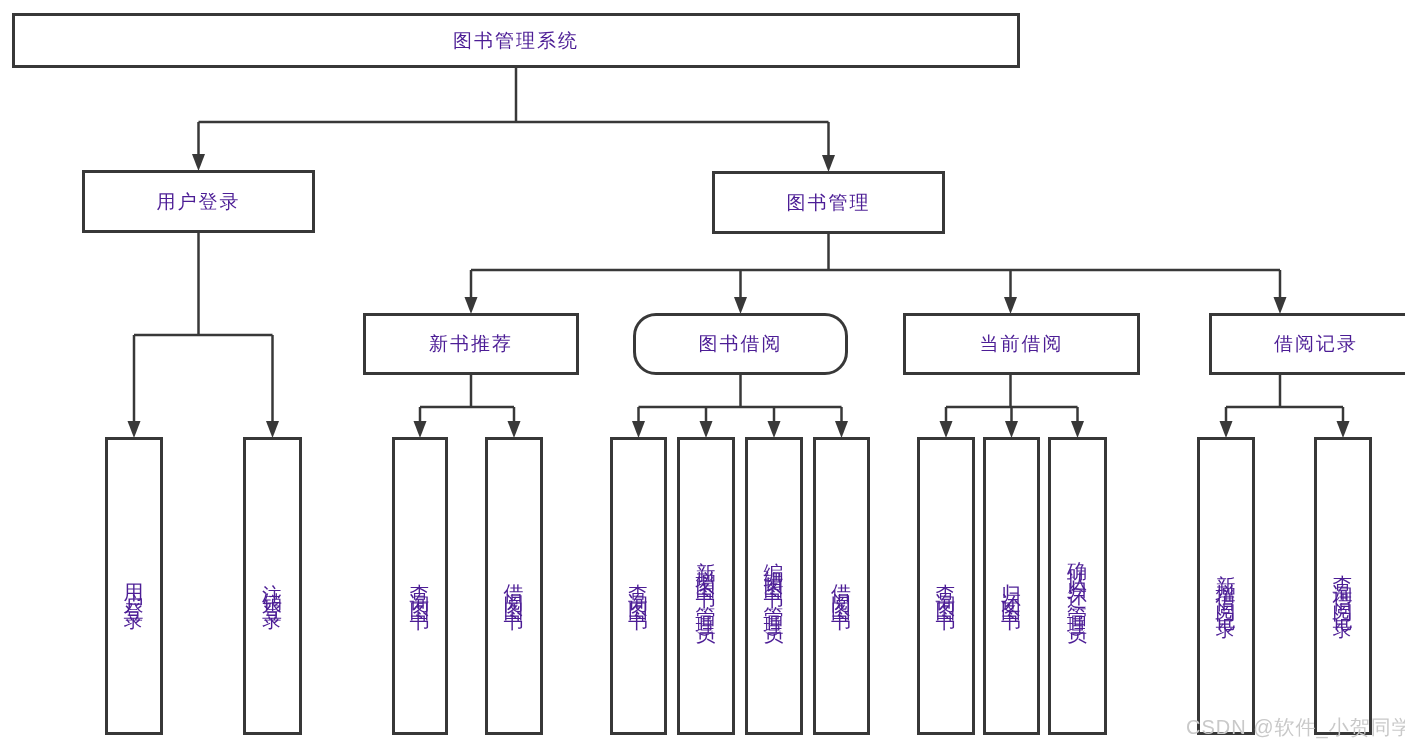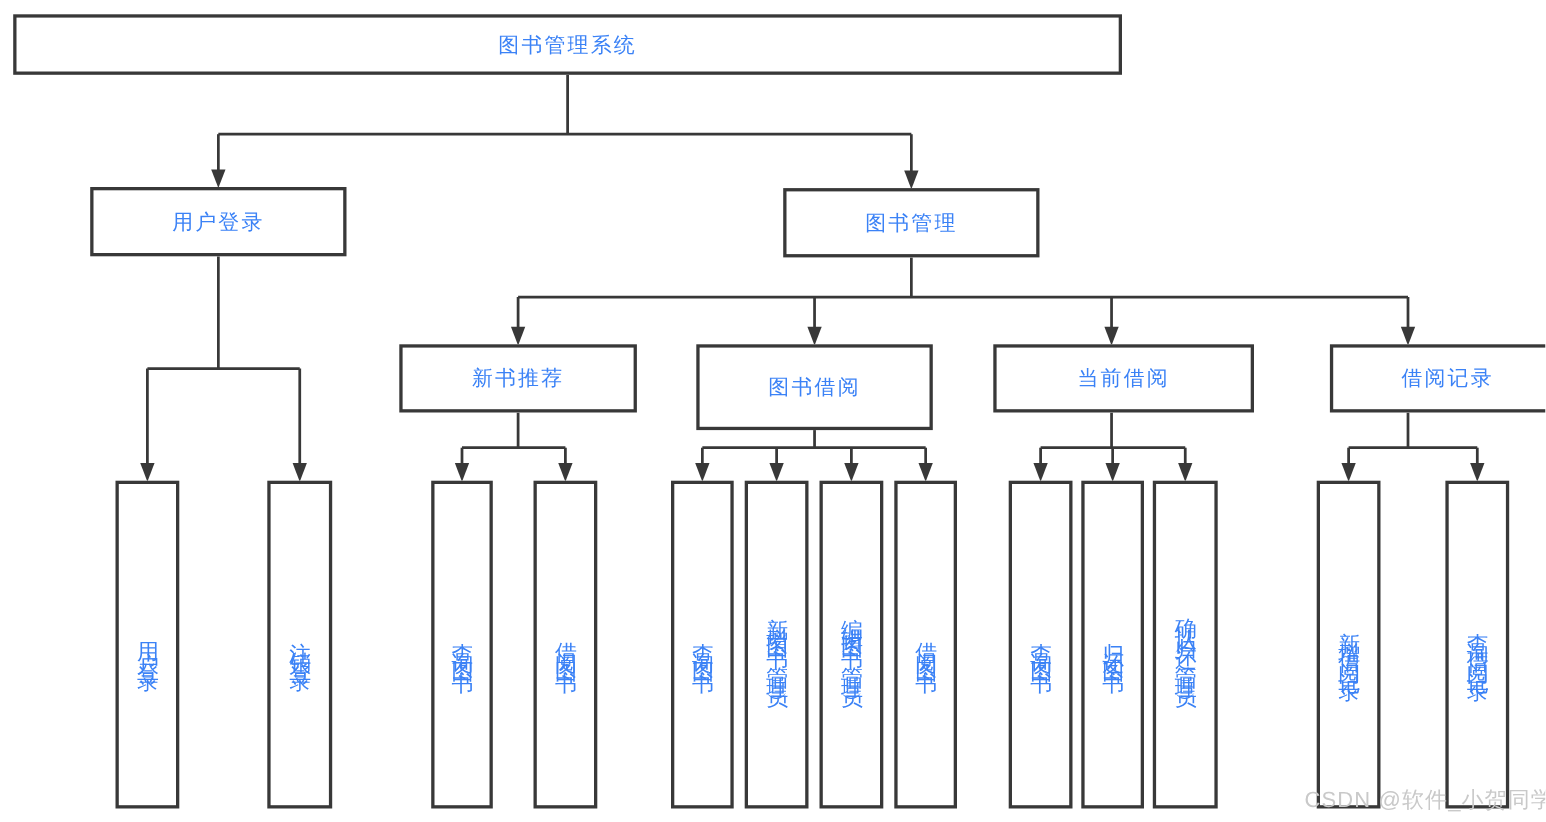--- a/index.html
+++ b/index.html
@@ -16,21 +16,21 @@
     left: 0; top: 0;
   }
   .node {
     position: absolute;
     box-sizing: border-box;
     background: #ffffff;
     border: 3px solid #383838;
     display: flex;
     align-items: center;
     justify-content: center;
-    color: #3b82f6;
+    color: #4c1d95;
   }
   .node.h span {
     font-size: 19px;
     letter-spacing: 2px;
     white-space: nowrap;
   }
   .node.v span {
     writing-mode: vertical-rl;
     text-orientation: mixed;
     font-size: 20px;
@@ -119,21 +119,21 @@
       </div>
       <div class="node v" style="left: 105px; top: 437px; width: 58px; height: 298px;">
         <span>用户登录</span>
       </div>
       <div class="node v" style="left: 243px; top: 437px; width: 59px; height: 298px;">
         <span>注销登录</span>
       </div>
       <div class="node h" style="left: 363px; top: 313px; width: 216px; height: 62px;">
         <span>新书推荐</span>
       </div>
-      <div class="node h" style="left: 633px; top: 313px; width: 215px; height: 78px;">
+      <div class="node h" style="left: 633px; top: 313px; width: 215px; height: 62px; border-radius: 23px;">
         <span>图书借阅</span>
       </div>
       <div class="node h" style="left: 903px; top: 313px; width: 237px; height: 62px;">
         <span>当前借阅</span>
       </div>
       <div class="node h" style="left: 1173px; top: 313px; width: 214px; height: 62px; margin-left: 36px;">
         <span>借阅记录</span>
       </div>
       <div class="node v" style="left: 392px; top: 437px; width: 56px; height: 298px;">
         <span>查询图书</span>

